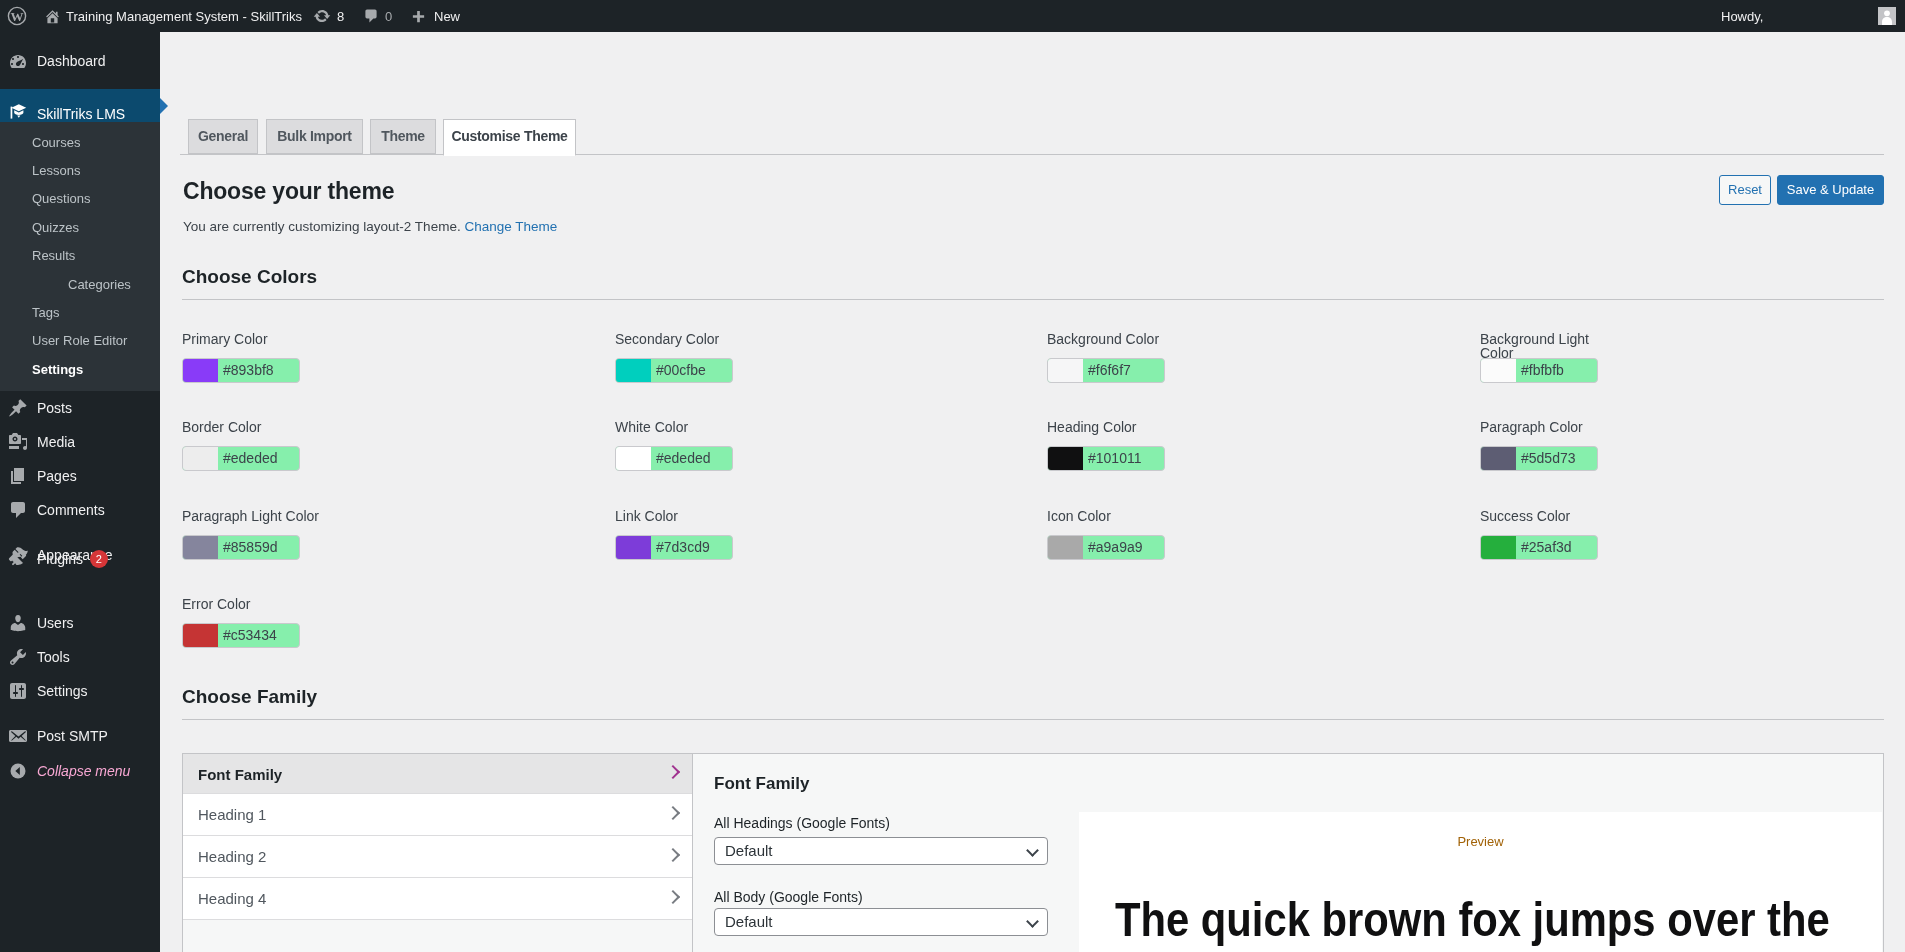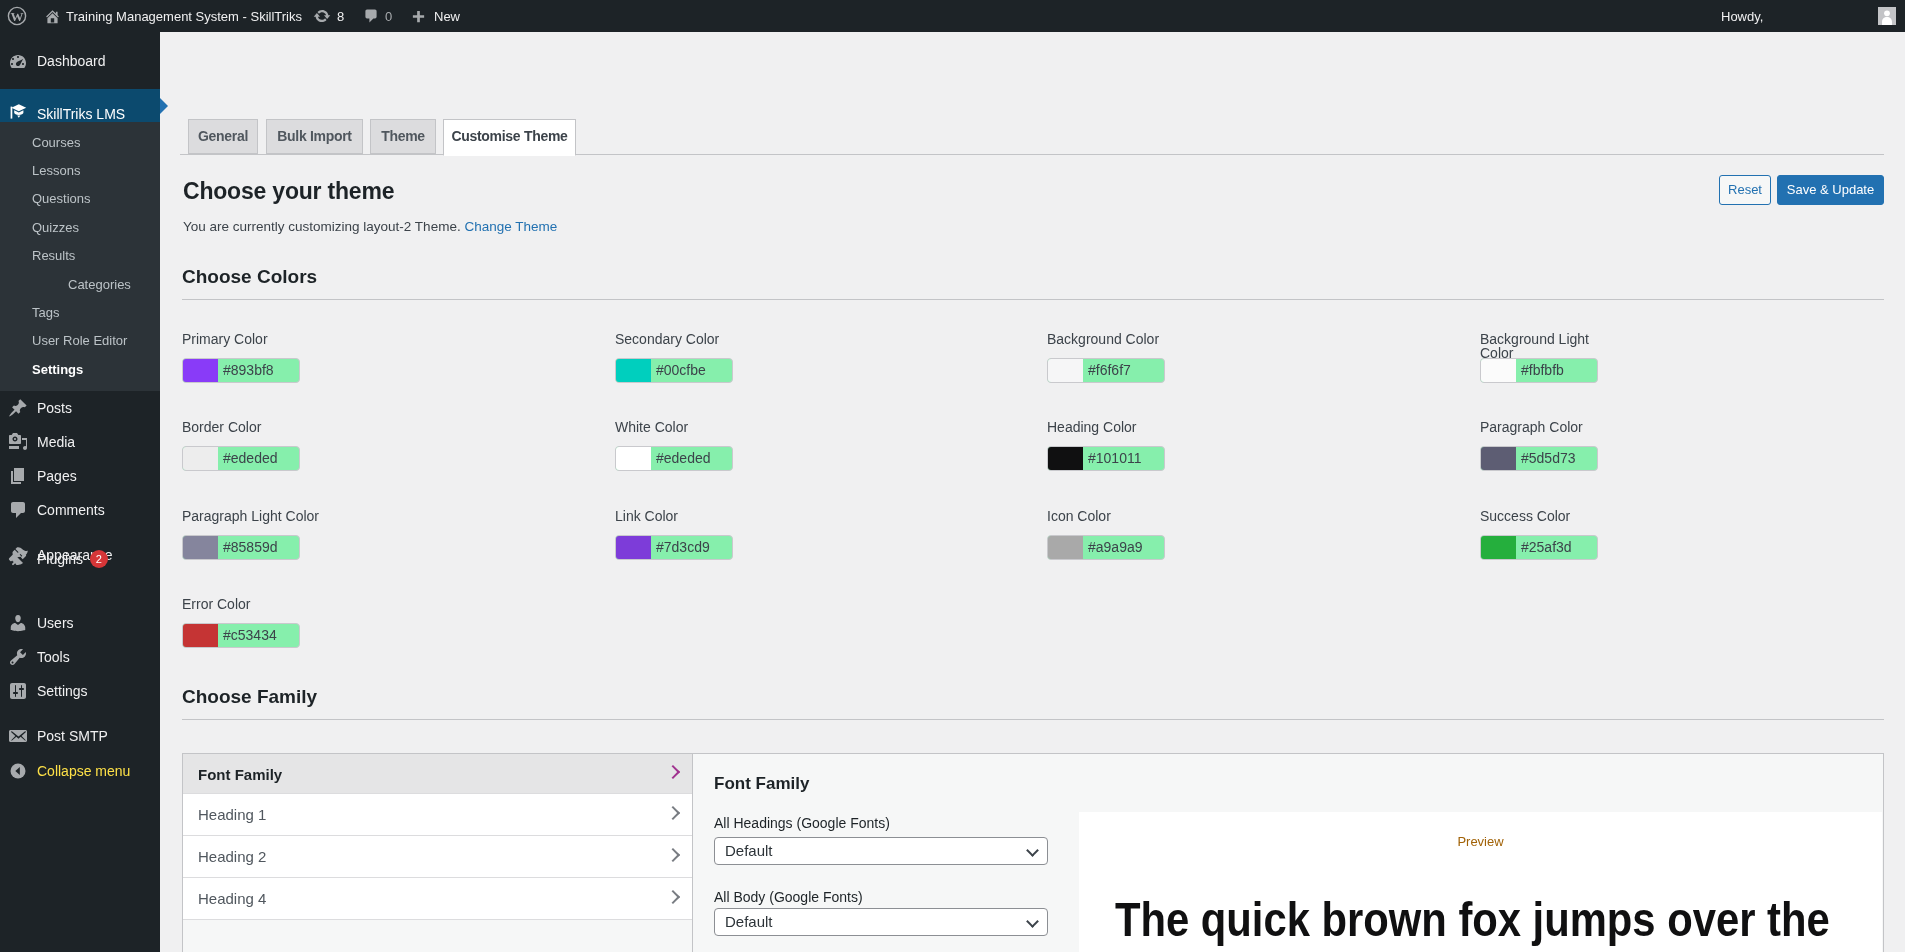--- a/index.html
+++ b/index.html
@@ -189,21 +189,21 @@
         <path d="M18 16V4c0-1.1-.9-2-2-2H4c-1.1 0-2 .9-2 2v12c0 1.1.9 2 2 2h12c1.1 0 2-.9 2-2zM8 11h1c.55 0 1 .45 1 1s-.45 1-1 1H8v2.5c0 .28-.22.5-.5.5s-.5-.22-.5-.5V13H6c-.55 0-1-.45-1-1s.45-1 1-1h1V4.5c0-.28.22-.5.5-.5s.5.22.5.5V11zm5-2h-1c-.55 0-1-.45-1-1s.45-1 1-1h1V4.5c0-.28.22-.5.5-.5s.5.22.5.5V7h1c.55 0 1 .45 1 1s-.45 1-1 1h-1v6.5c0 .28-.22.5-.5.5s-.5-.22-.5-.5V9z"></path>
       </svg>
     <span class="lbl">Settings</span>
   </div>
   <div class="menu-item" style="top:687px;">
     <svg width="20" height="20" viewBox="0 0 20 20" fill="#a7aaad">
         <path d="M19 14.5v-9c0-.83-.67-1.5-1.5-1.5h-15C1.67 4 1 4.67 1 5.5v9c0 .83.67 1.5 1.5 1.5h15c.83 0 1.5-.67 1.5-1.5zm-1.31-9.11c.33.33.15.67-.03.84L13.6 9.95l3.9 4.06c.12.14.2.36.06.51-.13.16-.45.15-.58.05l-4.37-3.73-2.14 1.95-2.13-1.95-4.37 3.73c-.13.1-.45.11-.58-.05-.14-.15-.06-.37.06-.51l3.9-4.06-4.06-3.72c-.18-.17-.36-.51-.03-.84s.67-.17.95.07l6.26 5.06 6.27-5.06c.28-.24.62-.4.95-.07z"></path>
       </svg>
     <span class="lbl">Post SMTP</span>
   </div>
-  <div class="menu-item" style="top:722px; color:#fde047;">
+  <div class="menu-item" style="top:722px; color:#f9a8d4;font-style:italic;">
     <svg width="20" height="20" viewBox="0 0 20 20">
         <circle cx="10" cy="10" r="7.5" fill="#a7aaad"></circle>
         <path d="M11.8 6L7.3 10l4.5 4V6z" fill="#1d2327"></path>
       </svg>
     <span class="lbl">Collapse menu</span>
   </div>
 </div>
 
 <div id="content">
   <div class="nav-tab" style="left:28px; width:70px;">General</div>

